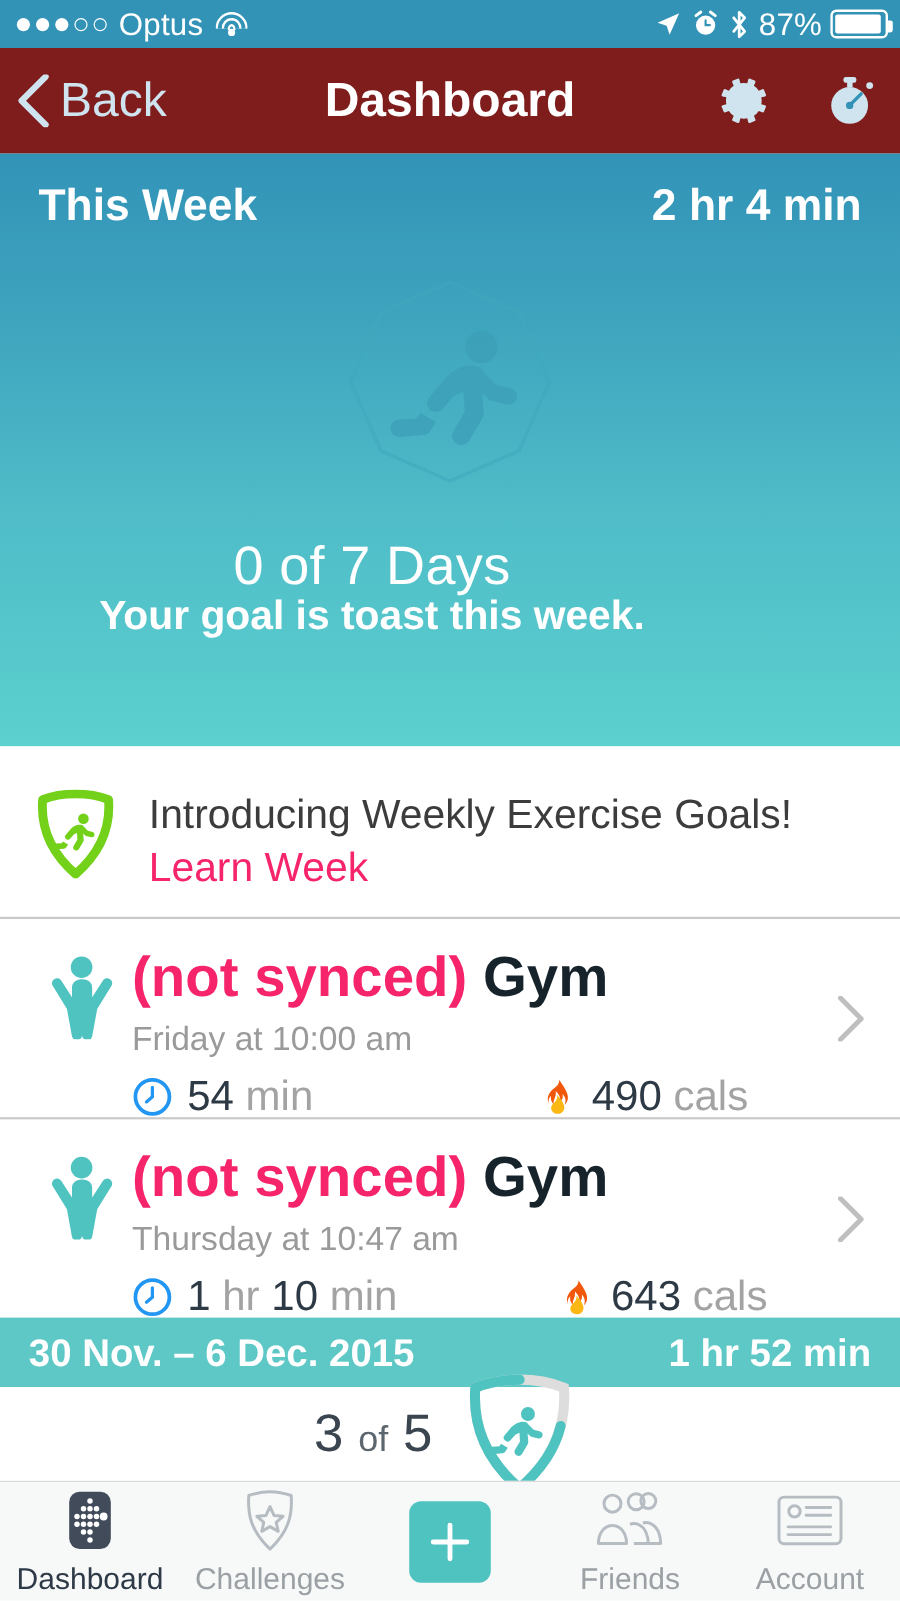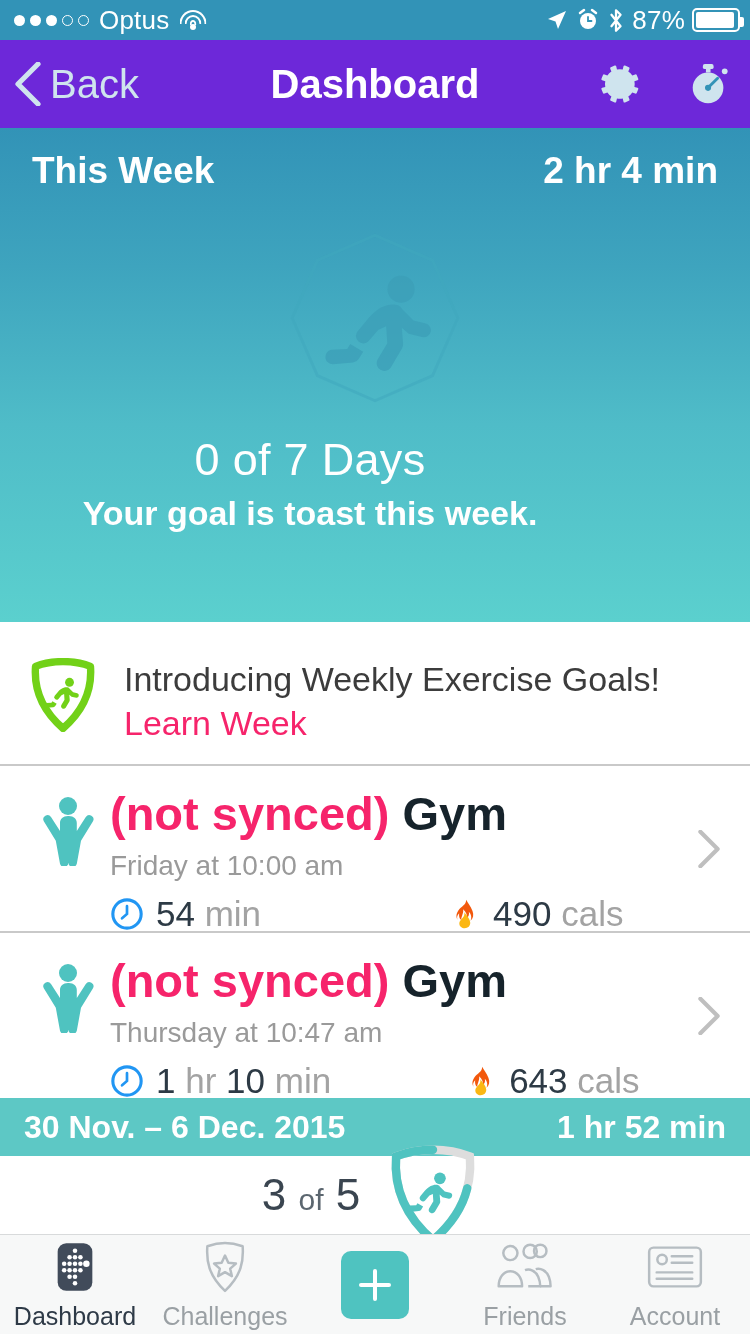--- a/index.html
+++ b/index.html
@@ -39,21 +39,21 @@
   .bt-ic{ width:18px; height:25px; }
   .batt-pct{ font-size:26px; }
   .batt{ position:relative; width:48px; height:24px; border:2.4px solid #fff; border-radius:5px; }
   .batt::after{ content:""; position:absolute; right:-6px; top:7px; width:4px; height:10px;
                 background:#fff; border-radius:0 2px 2px 0; }
   .batt i{ position:absolute; left:2px; top:2px; bottom:2px; background:#fff; border-radius:2px; }
 
   
   .navbar{
     position:absolute; top:40px; left:0; width:750px; height:88px;
-    background:#6d28d9;
+    background:#7f1d1d;
     display:flex; align-items:center;
   }
   .nav-back{ position:absolute; left:14px; display:flex; align-items:center; gap:8px; color:#CFE4EE; }
   .chev-left{ width:28px; height:44px; }
   .nav-back-label{ font-size:40px; font-weight:400; color:#CFE4EE; }
   .nav-title{
     position:absolute; left:0; width:750px; text-align:center;
     font-size:40px; font-weight:700; color:#ffffff;
   }
   .nav-actions{ position:absolute; right:18px; display:flex; align-items:center; gap:42px; }
@@ -69,21 +69,21 @@
     position:absolute; top:22px; left:0; width:750px;
     display:flex; justify-content:space-between; align-items:baseline;
     padding:0 32px;
   }
   .hero-week{ font-size:37px; font-weight:700; color:#ffffff; }
   .hero-total{ font-size:37px; font-weight:700; color:#ffffff; }
 
   .hero-badge{ position:absolute; top:100px; left:50%; transform:translateX(-50%); width:180px; height:180px; }
 
   .hero-goal{
-    position:absolute; top:306px; left:0; width:620px; text-align:center;
+    position:absolute; top:318px; left:0; width:620px; text-align:center;
     font-size:45px; font-weight:300; color:#ffffff; letter-spacing:.3px;
   }
   .hero-sub{
     position:absolute; top:366px; left:0; width:620px; text-align:center;
     font-size:34px; font-weight:600; color:#ffffff;
   }
 
   
   .banner{
     position:absolute; top:622px; left:0; width:750px; height:142px;

